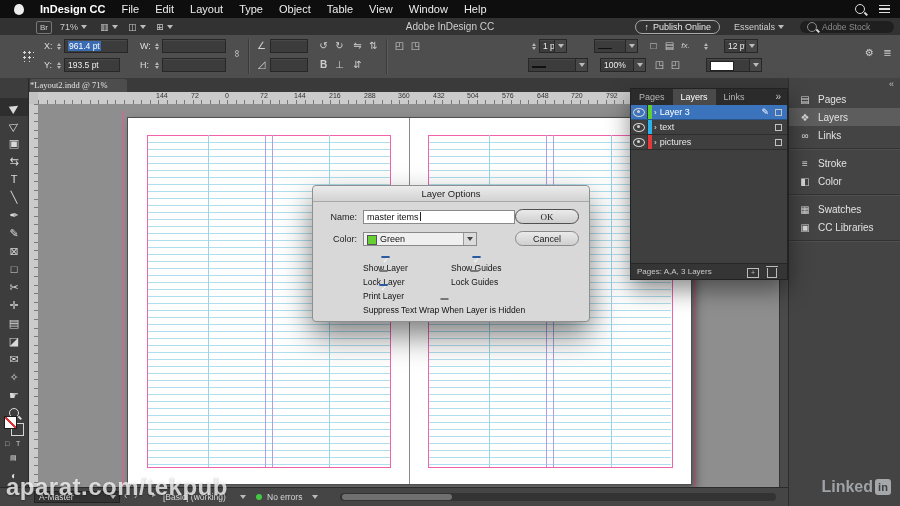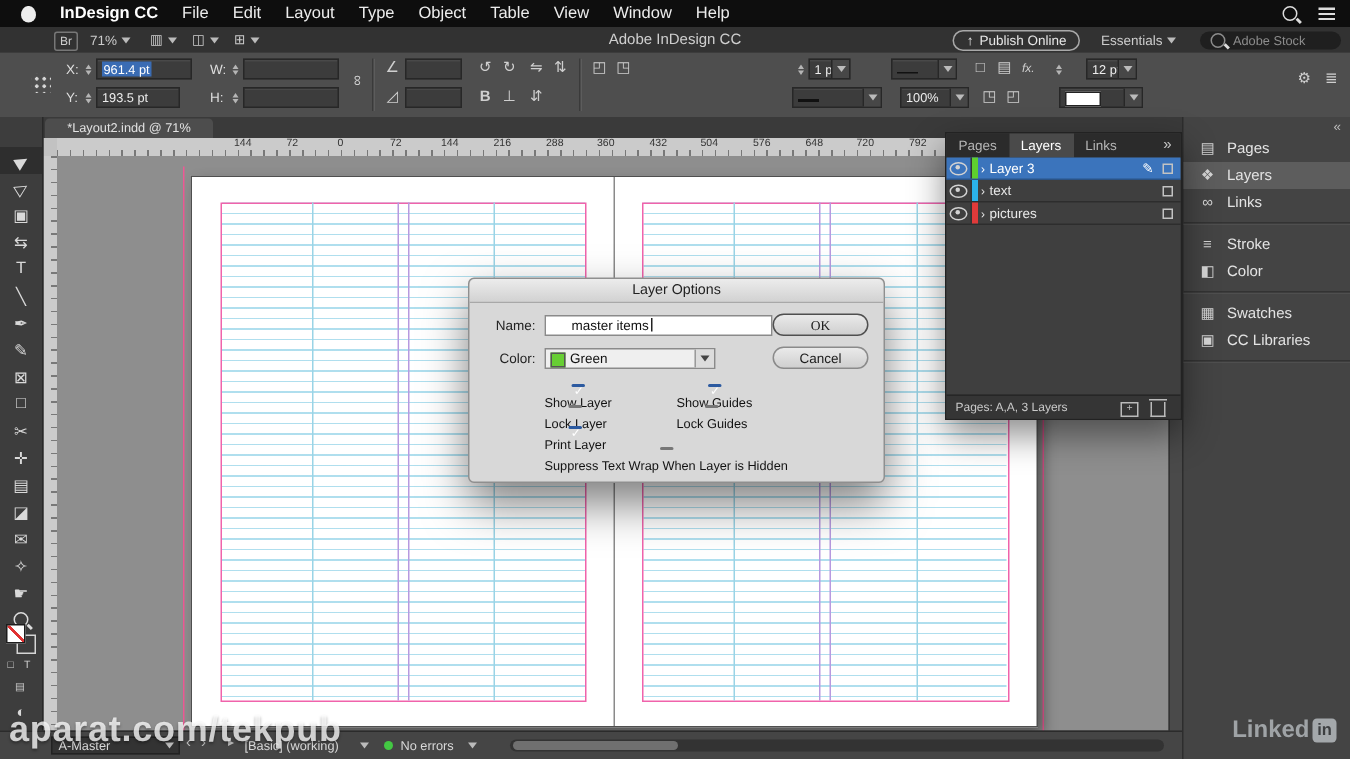--- a/index.html
+++ b/index.html
@@ -32,21 +32,21 @@
   .spin{position:absolute;width:8px;height:14px;display:flex;flex-direction:column;align-items:center;justify-content:center;gap:1px;}
   .spin i{display:block;width:0;height:0;border-left:2.5px solid transparent;border-right:2.5px solid transparent;}
   .spin .up{border-bottom:3px solid #b5b5b5;}
   .spin .dn{border-top:3px solid #b5b5b5;}
   .refgrid{position:absolute;left:21px;top:14px;width:13px;height:13px;background-image:radial-gradient(#d8d8d8 1px,transparent 1.2px);background-size:5px 5px;background-position:1px 1px;}
   .vsep{position:absolute;top:4px;bottom:4px;width:1px;background:#3a3a3a;border-right:1px solid #5c5c5c;}
   .linebar{width:14px;height:2px;background:#111;}
   .whitesw{width:22px;height:8px;background:#fff;border:1px solid #222;}
   
   .doctabbar{position:absolute;left:28px;top:78px;width:760px;height:14px;background:#3a3a3a;border-bottom:1px solid #2c2c2c;}
-  .doctab{position:absolute;left:2px;top:1px;width:112px;height:13px;background:#4d4d4d;border-radius:3px 3px 0 0;font-size:8.5px;color:#e2e2e2;text-align:center;line-height:13px;}
+  .doctab{position:absolute;left:2px;top:1px;width:97px;height:13px;background:#4d4d4d;border-radius:3px 3px 0 0;font-size:8.5px;color:#e2e2e2;text-align:left;line-height:13px;font-family:Liberation Serif, serif;}
   .hruler{position:absolute;left:38px;top:92px;width:750px;height:12px;background:#cbcbcb;border-bottom:1px solid #979797;}
   .hruler .ticks{position:absolute;left:0;right:0;bottom:0;height:4px;background:repeating-linear-gradient(to right,#787878 0 1px,transparent 1px 8.6px);}
   .rtick{position:absolute;top:0;font-size:7px;color:#333;}
   .vruler{position:absolute;left:28px;top:104px;width:10px;bottom:18px;background:#cbcbcb;border-right:1px solid #979797;}
   .vruler .ticks{position:absolute;top:0;bottom:0;right:0;width:4px;background:repeating-linear-gradient(to bottom,#787878 0 1px,transparent 1px 8.6px);}
   .rcorner{position:absolute;left:28px;top:92px;width:10px;height:12px;background:#c2c2c2;border-right:1px solid #979797;border-bottom:1px solid #979797;}
   
   .toolbar{position:absolute;left:0;top:78px;width:28px;bottom:18px;background:#3d3d3d;border-right:1px solid #292929;}
   .tool{position:absolute;left:0;width:28px;height:18px;display:flex;align-items:center;justify-content:center;font-size:11px;color:#d9d9d9;}
   .tool.sel{background:#2e2e2e;}
@@ -99,21 +99,21 @@
   .sfield{position:absolute;left:34px;top:3px;width:86px;height:12px;background:#333;border:1px solid #222;box-sizing:border-box;line-height:10px;padding-left:4px;}
   .sfield .chev{position:absolute;right:3px;top:3px;}
   .sarrow{position:absolute;top:2px;font-size:10px;color:#bdbdbd;}
   .greendot{position:absolute;left:256px;top:6px;width:6px;height:6px;border-radius:50%;background:#43c843;}
   .hscroll{position:absolute;left:340px;right:12px;top:5px;height:8px;background:#333;border-radius:4px;}
   .hthumb{position:absolute;left:2px;top:1px;width:110px;height:6px;background:#707070;border-radius:3px;}
   
   .dialog{position:absolute;left:312px;top:185px;width:276px;height:135px;background:#d8d8d8;border:1px solid #8f8f8f;border-radius:4px;box-shadow:0 14px 30px rgba(0,0,0,.5);z-index:40;color:#1e1e1e;}
   .dtitle{position:absolute;left:0;right:0;top:0;height:15px;line-height:15px;text-align:center;font-size:9.5px;color:#222;background:linear-gradient(#ececec,#d2d2d2);border-bottom:1px solid #a8a8a8;border-radius:4px 4px 0 0;}
   .dlabel{position:absolute;font-size:9px;color:#222;text-align:right;width:38px;line-height:14px;}
-  .dinput{position:absolute;left:50px;top:24px;width:152px;height:14px;background:#fff;border:1px solid #8a8a8a;font-size:9px;line-height:13px;padding-left:17px;box-sizing:border-box;color:#111;}
+  .dinput{position:absolute;left:50px;top:24px;width:152px;height:14px;background:#fff;border:1px solid #8a8a8a;font-size:9px;line-height:13px;padding-left:3px;box-sizing:border-box;color:#111;}
   .caret{display:inline-block;width:1px;height:9px;background:#222;vertical-align:-1px;margin-left:1px;}
   .dbtn{position:absolute;left:202px;width:64px;height:15px;border-radius:8px;background:linear-gradient(#eaeaea,#cfcfcf);font-size:9px;text-align:center;line-height:14px;color:#1b1b1b;box-sizing:border-box;}
   .dbtn.default{border:1.5px solid #4f4f4f;font-family:Liberation Serif, serif;}
   .dbtn.normal{border:1px solid #8a8a8a;}
   .ddrop{position:absolute;left:50px;top:46px;width:114px;height:14px;background:#efefef;border:1px solid #8a8a8a;box-sizing:border-box;font-size:9px;line-height:12px;color:#111;}
   .ddrop .swatch{position:absolute;left:3px;top:2px;width:8px;height:8px;border:1px solid #555;}
   .ddrop .txt{position:absolute;left:16px;top:0;}
   .ddrop .seg{position:absolute;right:0;top:0;bottom:0;width:12px;border-left:1px solid #9a9a9a;background:#dcdcdc;display:flex;align-items:center;justify-content:center;}
   .ddrop .seg .chev{border-top-color:#444;}
   .cbrow{position:absolute;display:flex;align-items:center;gap:5px;height:11px;flex-direction:column;}

